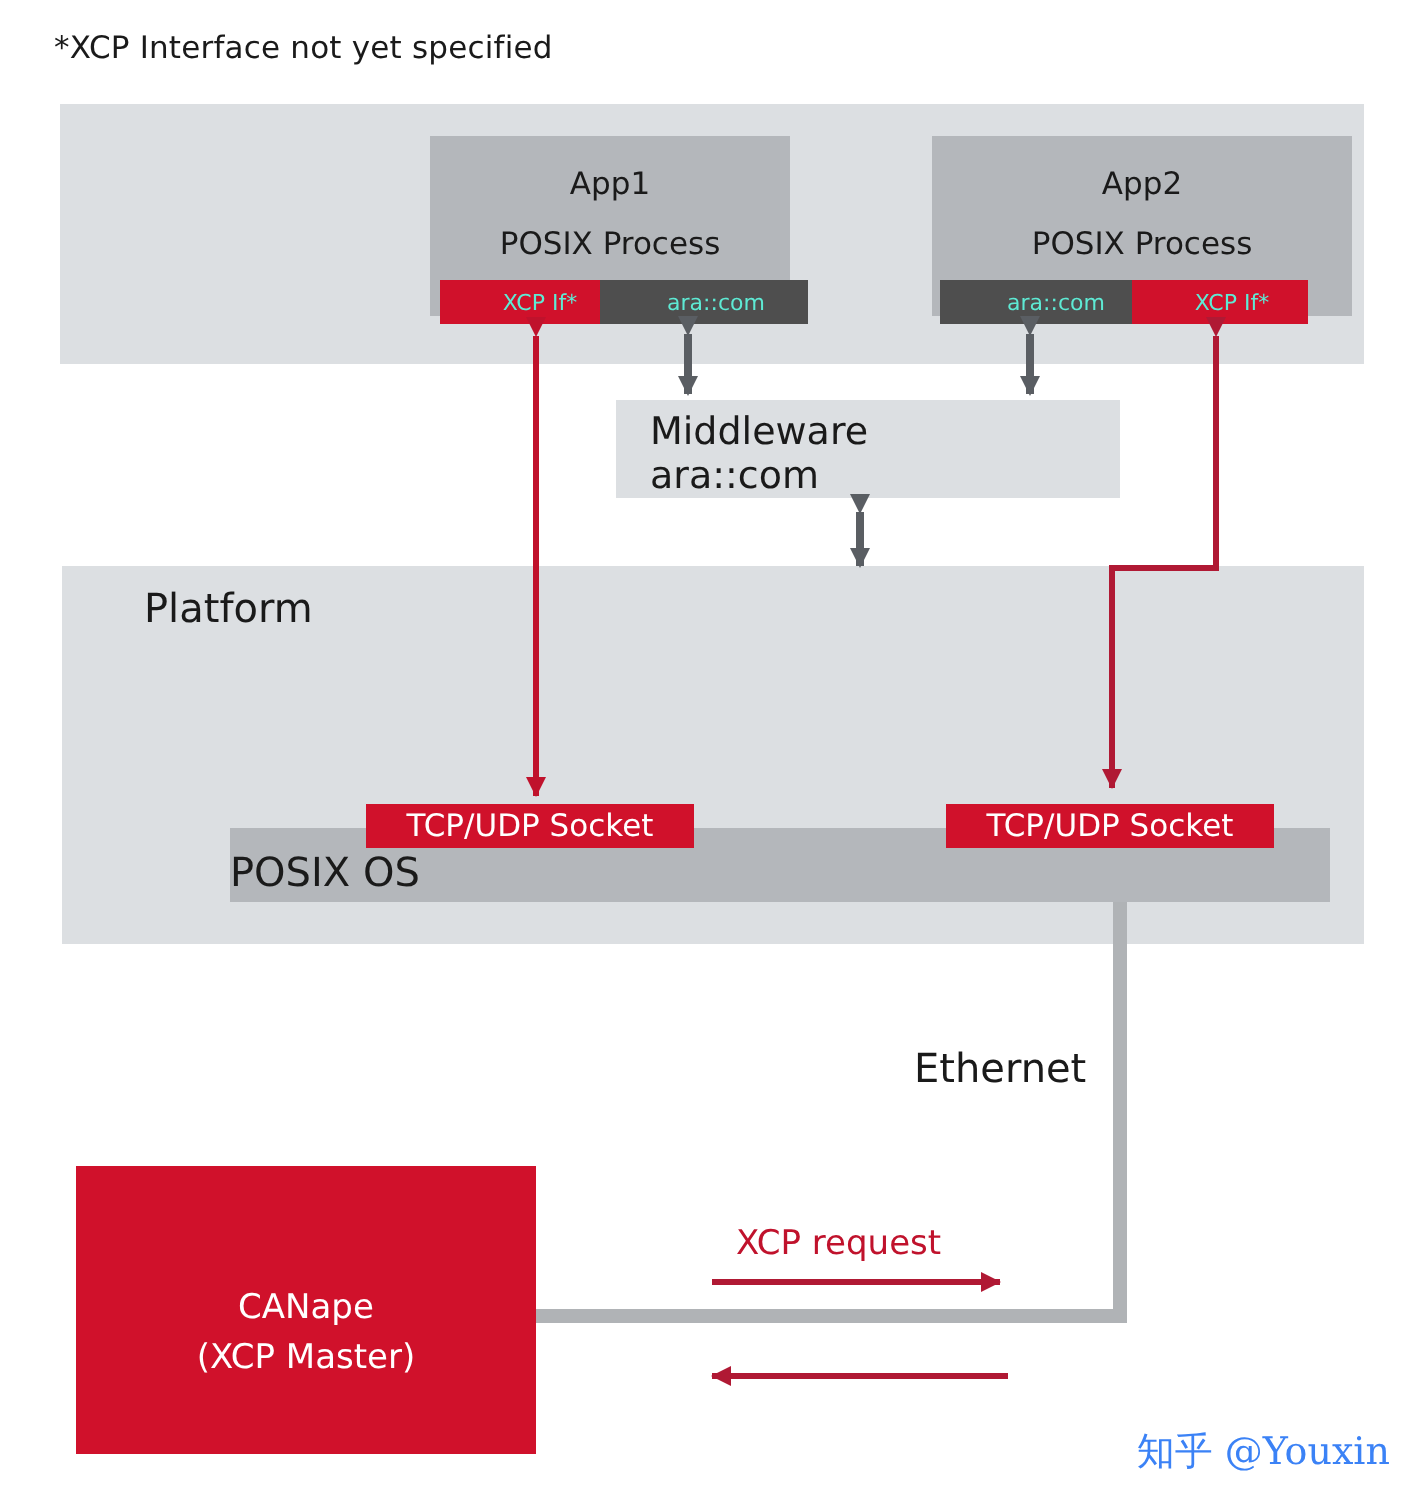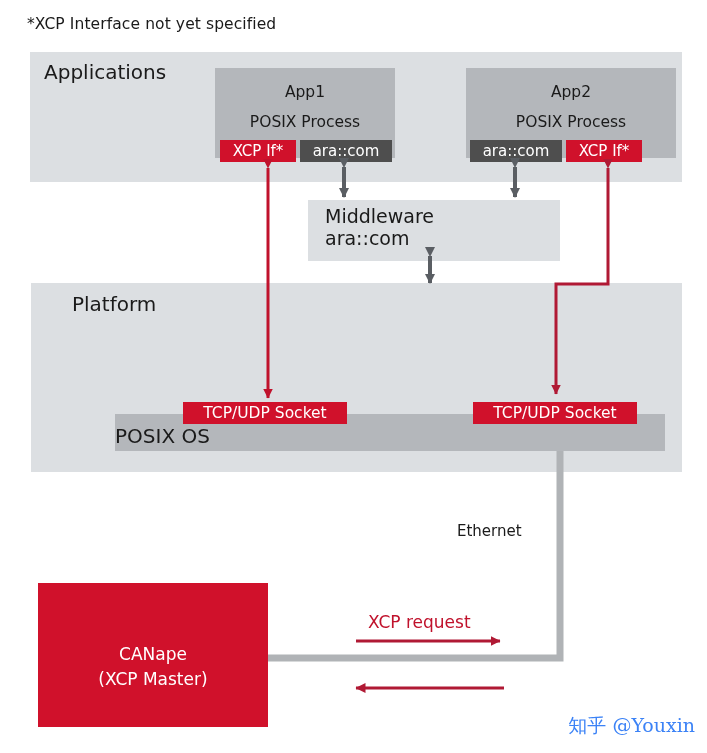--- a/index.html
+++ b/index.html
@@ -17,21 +17,21 @@
   .layer{background:#dcdfe2;}
   .layer-title{font-size:20px;color:#1a1a1a;}
 
   
   .proc{background:#b4b7bb;}
   .proc-line{position:absolute;left:0;width:100%;text-align:center;
              font-size:15.5px;color:#1a1a1a;}
 
   
   .badge{position:absolute;display:flex;align-items:center;justify-content:center;
-         font-size:15px;line-height:1;color:#ffffff;white-space:nowrap;}
+         font-size:11px;line-height:1;color:#5eead4;white-space:nowrap;padding-left:12px;}
   .badge-red{background:#d0112b;}
   .badge-dark{background:#4e4e4e;}
 
   
   .mw{background:#dcdfe2;}
   .mw-l1,.mw-l2{position:absolute;left:17px;font-size:19px;color:#1a1a1a;}
 
   
   .osbar{background:#b4b7bb;}
   .osbar-label{position:absolute;left:0;width:100%;text-align:left;
@@ -40,40 +40,39 @@
   
   .sock{position:absolute;display:flex;align-items:center;justify-content:center;
         background:#d0112b;color:#fff;font-size:15.5px;white-space:nowrap;}
 
   
   .canape{background:#d0112b;}
   .canape-l1,.canape-l2{position:absolute;left:0;width:100%;text-align:center;
         color:#ffffff;font-size:17px;}
 
   
-  .lbl-eth{font-size:15px;color:#1a1a1a;}
+  .lbl-eth{font-size:20px;color:#1a1a1a;}
   .lbl-red{font-size:17px;color:#c0122c;}
 
   
   #arrows{position:absolute;left:0;top:0;width:707px;height:753px;
           pointer-events:none;}
 
   
   .wm{right:12px;bottom:14px;font-size:19px;color:#3b82f6;
       font-family:"DejaVu Serif","Liberation Serif",serif;}
 </style>
 </head>
 <body>
 
 <div id="stage">
 
   <div class="abs note">*XCP Interface not yet specified</div>
 
   <div class="abs layer" style="left:30px;top:52px;width:652px;height:130px;"></div>
-  <div class="abs layer-title" style="left:44px;top:60px;">Applications</div>
 
   <div class="abs proc" style="left:215px;top:68px;width:180px;height:90px;">
     <div class="proc-line" style="top:15px;">App1</div>
     <div class="proc-line" style="top:45px;">POSIX Process</div>
   </div>
   <div class="badge badge-red" style="left:220px;top:140px;width:76px;height:22px;">
     <span>XCP If*</span>
   </div>
   <div class="badge badge-dark" style="left:300px;top:140px;width:92px;height:22px;">
     <span>ara::com</span>
@@ -83,21 +82,21 @@
     <div class="proc-line" style="top:15px;">App2</div>
     <div class="proc-line" style="top:45px;">POSIX Process</div>
   </div>
   <div class="badge badge-dark" style="left:470px;top:140px;width:92px;height:22px;">
     <span>ara::com</span>
   </div>
   <div class="badge badge-red" style="left:566px;top:140px;width:76px;height:22px;">
     <span>XCP If*</span>
   </div>
 
-  <div class="abs mw" style="left:308px;top:200px;width:252px;height:61px;">
+  <div class="abs mw" style="left:308px;top:200px;width:252px;height:49px;">
     <div class="mw-l1" style="top:5px;">Middleware</div>
     <div class="mw-l2" style="top:27px;">ara::com</div>
   </div>
 
   <div class="abs layer" style="left:31px;top:283px;width:651px;height:189px;"></div>
   <div class="abs layer-title" style="left:45px;top:292px;margin-left:27px;">Platform</div>
 
   <div class="abs osbar" style="left:115px;top:414px;width:550px;height:37px;">
     <div class="osbar-label" style="top:10px;">POSIX OS</div>
   </div>

